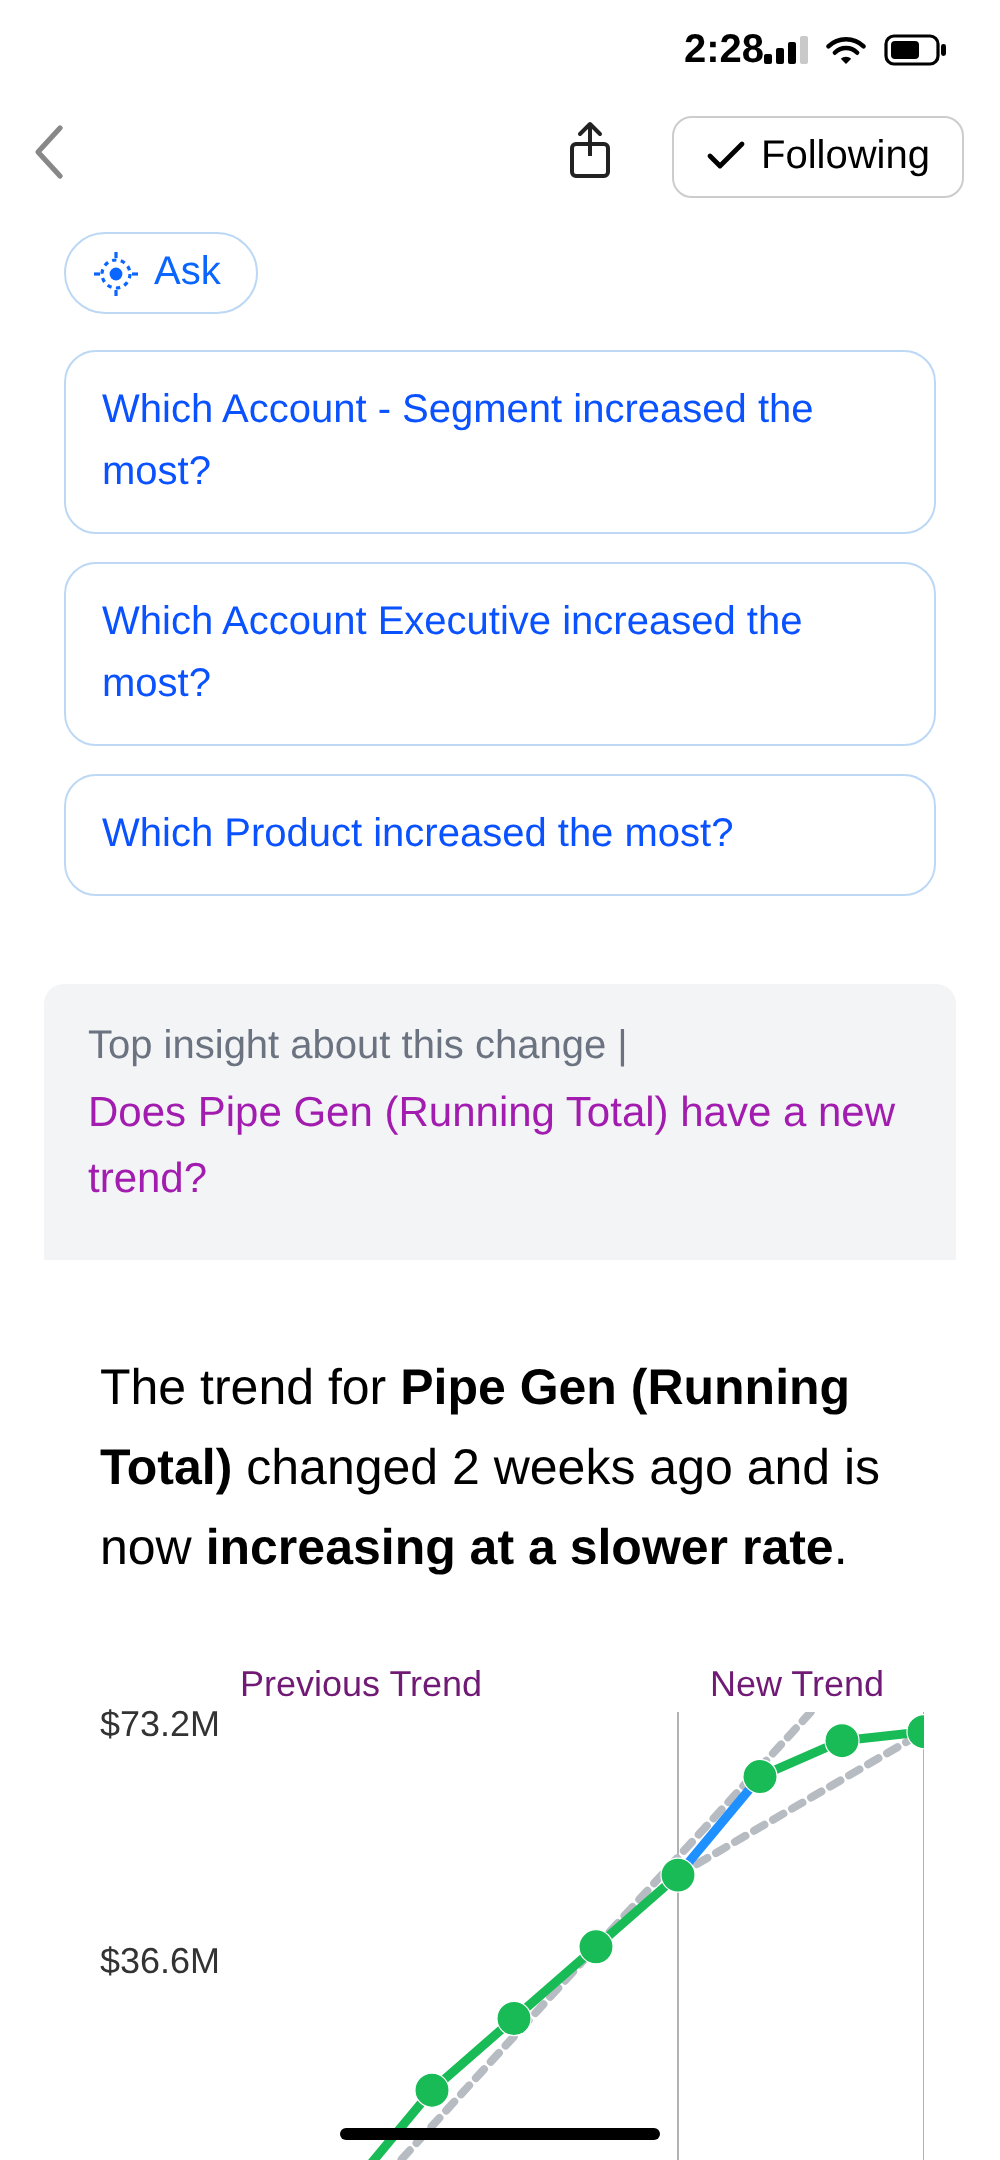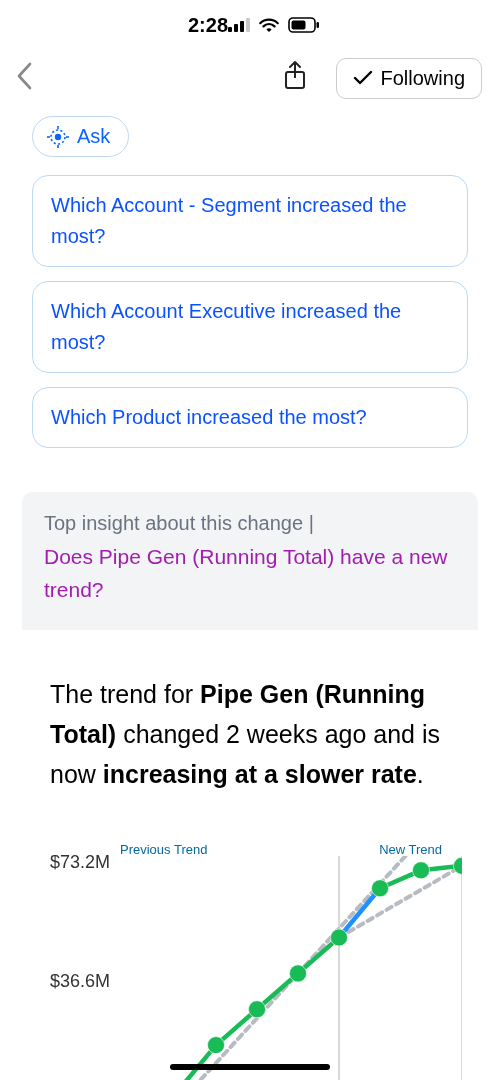--- a/index.html
+++ b/index.html
@@ -12,21 +12,21 @@
     color: #000;
     overflow: hidden;
     position: relative;
   }
 
   
   .status-bar {
     height: 50px;
     display: flex;
     align-items: center;
-    justify-content: center;
+    justify-content: flex-end;
     padding: 0 26px 0 34px;
     font-size: 20px;
     font-weight: 600;
   }
   .status-icons {
     display: flex;
     align-items: center;
     gap: 8px;
   }
   .status-icons svg { display: block; }
@@ -116,26 +116,26 @@
   }
   .trend-text b { font-weight: 700; }
 
   .chart-wrap {
     position: relative;
     height: 310px;
     margin-top: 32px;
   }
   .chart-series-labels {
     position: absolute;
-    top: 16px;
+    top: 6px;
     left: 0;
     right: 0;
     height: 24px;
-    font-size: 13px;
-    color: #0369a1;
+    font-size: 18px;
+    color: #701a75;
   }
   .chart-series-labels span { position: absolute; }
 
   .y-ticks {
     position: absolute;
     left: 0;
     top: 30px;
     bottom: 30px;
     width: 82px;
     font-size: 18px;

